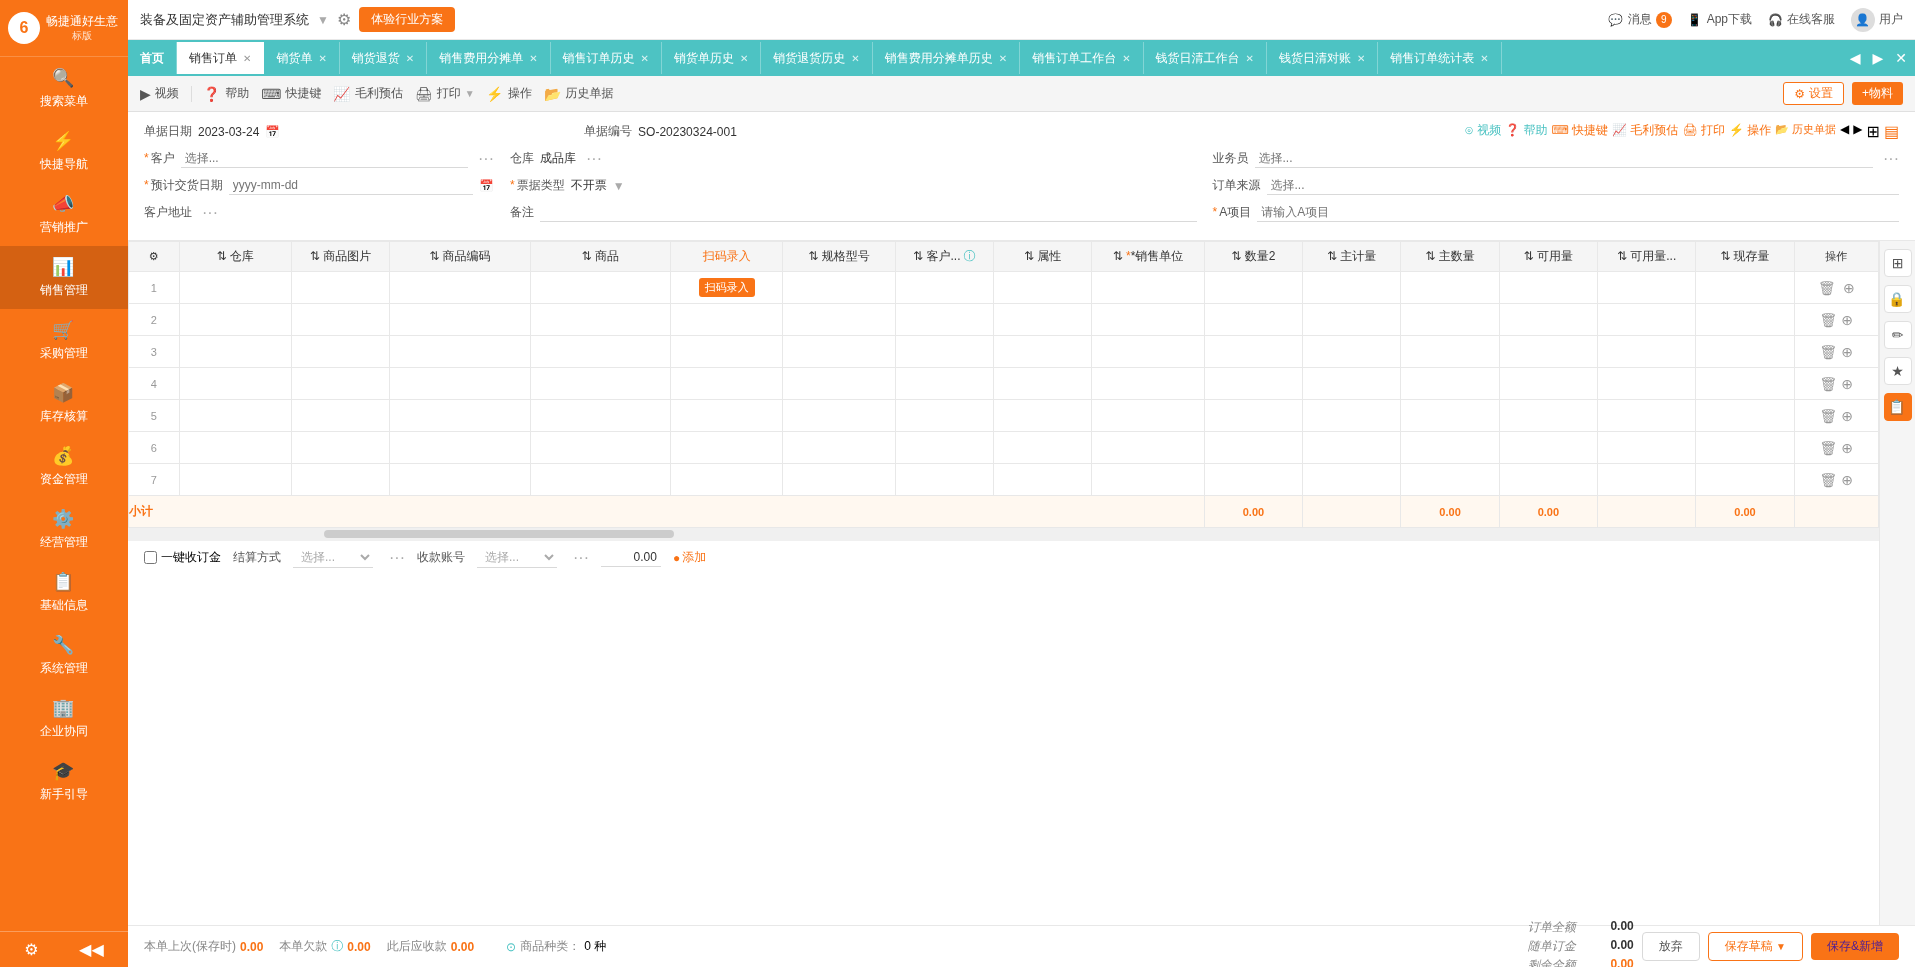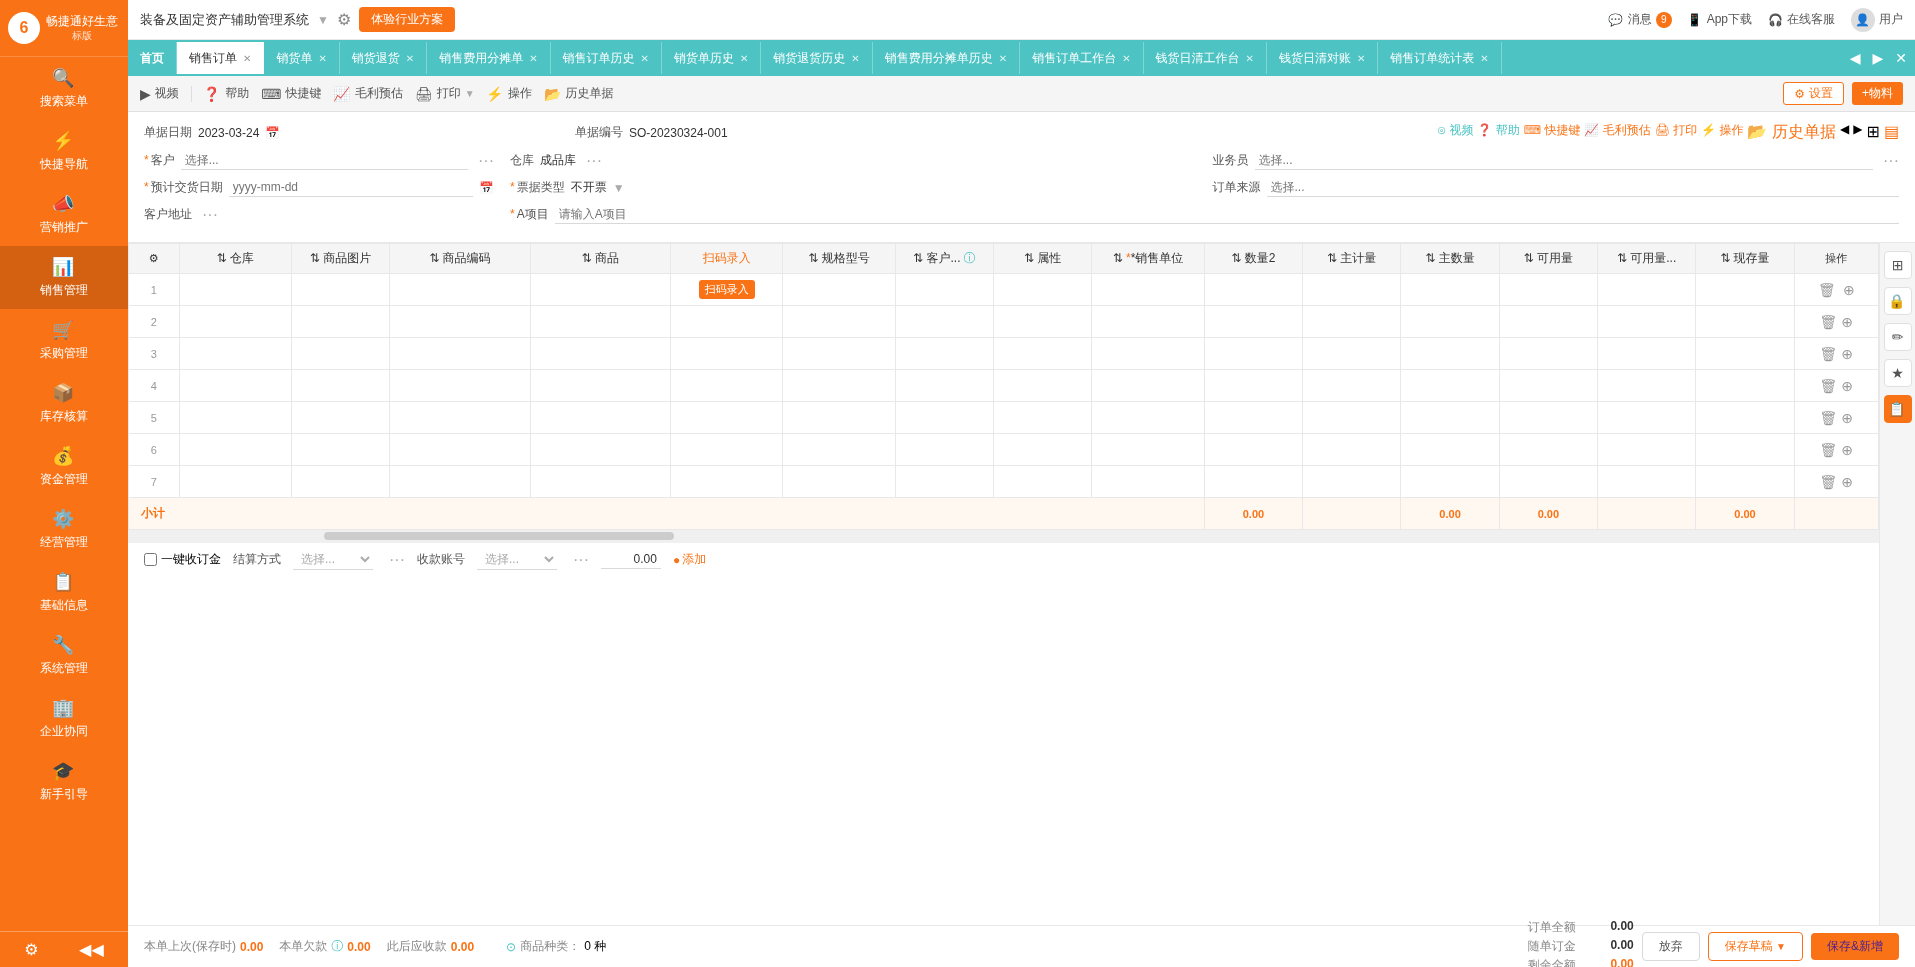--- a/index.html
+++ b/index.html
@@ -82,21 +82,21 @@
 
     
     .footer-area { height: 42px; background: white; border-top: 1px solid #e8e8e8; display: flex; align-items: center; justify-content: space-between; padding: 0 16px; flex-shrink: 0; }
     .footer-left { display: flex; align-items: center; gap: 16px; }
     .footer-item { display: flex; align-items: center; gap: 4px; font-size: 12px; }
     .footer-item .label { color: #888; }
     .footer-item .value { color: #f97316; font-weight: bold; }
     .footer-right { display: flex; align-items: center; gap: 8px; }
     .footer-summary { font-size: 12px; color: #555; display: flex; flex-direction: column; align-items: flex-end; gap: 2px; }
     .summary-row { display: flex; gap: 8px; }
-    .summary-label { color: #888; }
+    .summary-label { color: #888; font-style: italic; }
     .summary-value { color: #333; font-weight: bold; min-width: 50px; text-align: right; }
     .btn-discard { background: white; border: 1px solid #d9d9d9; color: #555; padding: 5px 16px; border-radius: 4px; cursor: pointer; font-size: 12px; }
     .btn-save-draft { background: white; border: 1px solid #f97316; color: #f97316; padding: 5px 16px; border-radius: 4px; cursor: pointer; font-size: 12px; }
     .btn-save-new { background: #f97316; border: none; color: #4c1d95; padding: 5px 16px; border-radius: 4px; cursor: pointer; font-size: 12px; }
 
     
     .checkbox-wrap { display: flex; align-items: center; gap: 4px; cursor: pointer; }
     .checkbox-wrap input { cursor: pointer; }
 
     
@@ -339,21 +339,21 @@
           <span class="form-static">SO-20230324-001</span>
         </div>
         <div style="flex:1;"></div>
         <div style="display:flex;gap:4px;">
           <span style="color:#4dc3c3;cursor:pointer;font-size:12px;">⊙ 视频</span>
           <span style="color:#4dc3c3;cursor:pointer;font-size:12px;">❓ 帮助</span>
           <span style="color:#f97316;cursor:pointer;font-size:12px;">⌨ 快捷键</span>
           <span style="color:#f97316;cursor:pointer;font-size:12px;">📈 毛利预估</span>
           <span style="color:#f97316;cursor:pointer;font-size:12px;">🖨 打印</span>
           <span style="color:#f97316;cursor:pointer;font-size:12px;">⚡ 操作</span>
-          <span style="color:#f97316;cursor:pointer;font-size:16px;">📂 历史单据</span>
+          <span style="color:#f97316;cursor:pointer;font-size:11px;">📂 历史单据</span>
           <span style="cursor:pointer;">◀</span>
           <span style="cursor:pointer;">▶</span>
           <span style="cursor:pointer;font-size:16px;">⊞</span>
           <span style="cursor:pointer;font-size:16px;color:#f97316;">▤</span>
         </div>
       </div>
 
       <div class="form-row">
         <div class="form-field" style="max-width:350px;">
           <span class="form-label required">客户</span>
@@ -386,20 +386,24 @@
         <div class="form-field">
           <span class="form-label">订单来源</span>
           <input class="form-input" placeholder="选择..." style="">
         </div>
       </div>
 
       <div class="form-row">
         <div class="form-field" style="max-width:350px;">
           <span class="form-label">客户地址</span>
           <span class="form-dots">···</span>
+        </div>
+        <div class="form-field">
+          <span class="form-label">备注</span>
+          <input class="form-input" style="flex: 1 1 0%; min-width: 200px;">
         </div>
         <div class="form-field">
           <span class="form-label required">A项目</span>
           <input class="form-input" placeholder="请输入A项目" style="">
         </div>
       </div>
 
     </div>
 
 
@@ -577,21 +581,21 @@
               <td></td>
                 <td></td>
                 <td></td>
                 <td></td>
               <td></td>
                 <td></td>
                 <td></td>
               <td><button class="op-btn">🗑</button><button class="op-btn">⊕</button></td>
             </tr>
             <tr class="subtotal-row">
-              <td colspan="10" style="text-align:left;padding-left:12px;"><span class="subtotal-label">小计</span></td>
+              <td colspan="10" style="text-align:left;padding-left:0;"><span class="subtotal-label">小计</span></td>
               <td>0.00</td>
               <td></td>
               <td>0.00</td>
               <td>0.00</td>
               <td></td>
               <td>0.00</td>
               <td></td>
             </tr>
           </tbody>
         </table>

